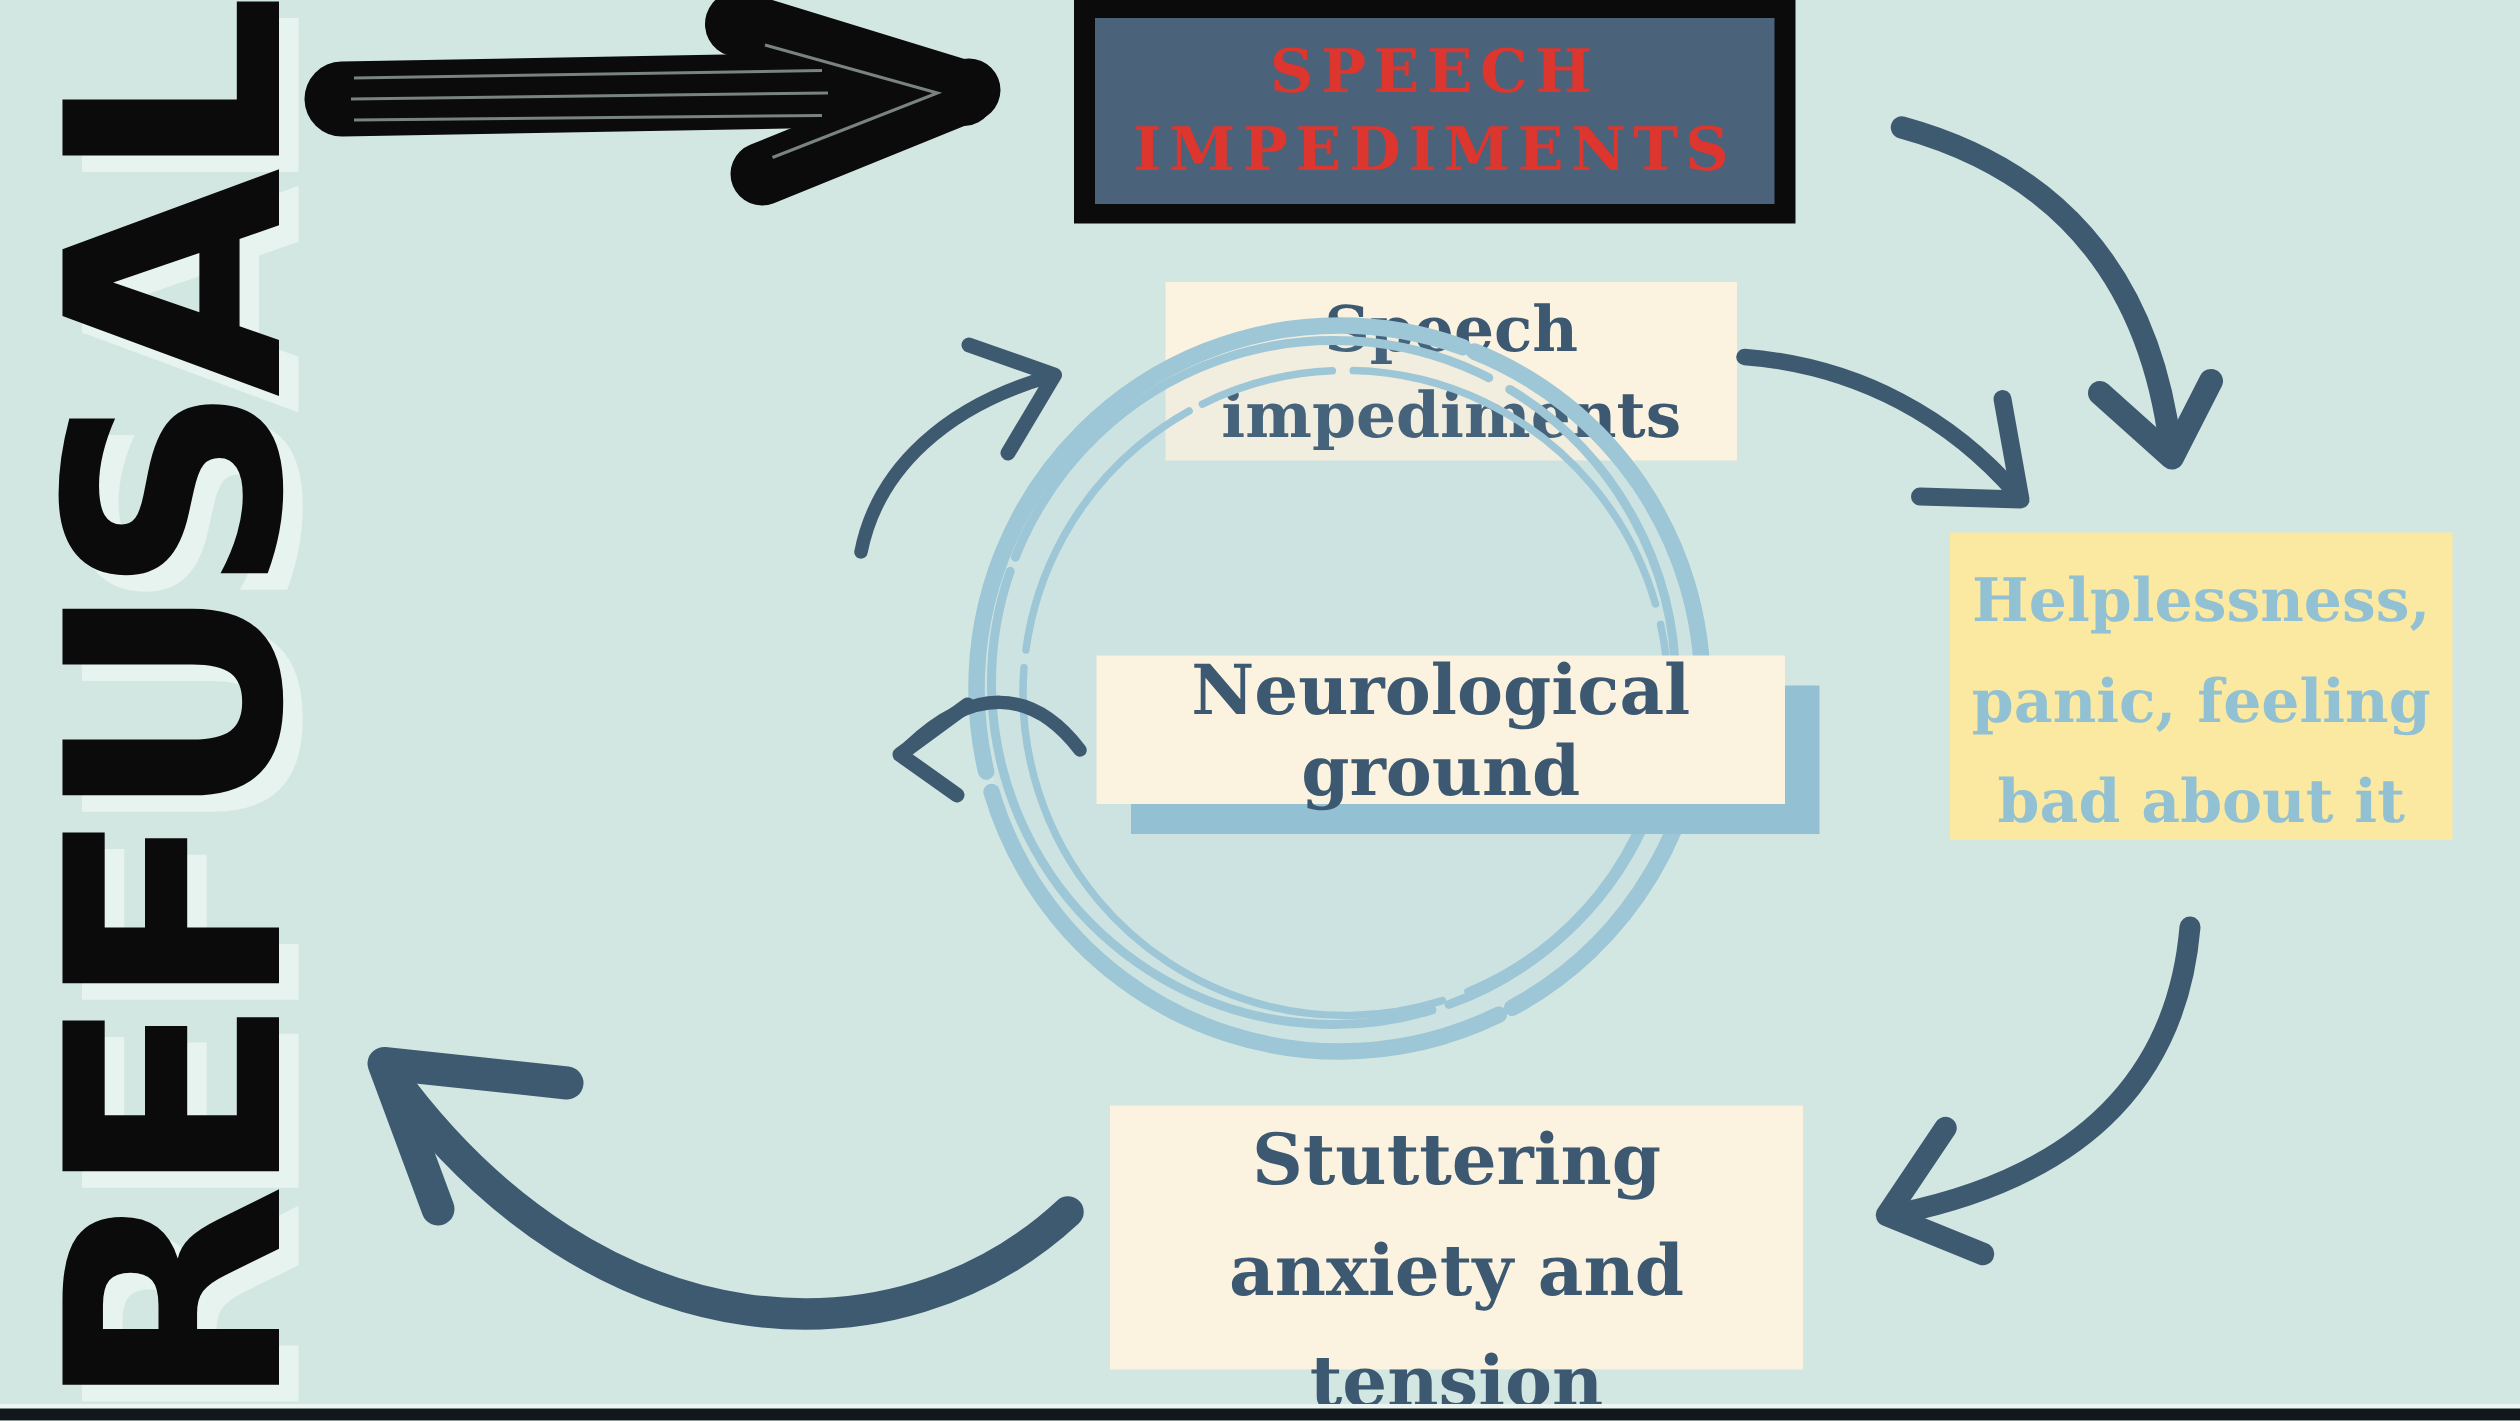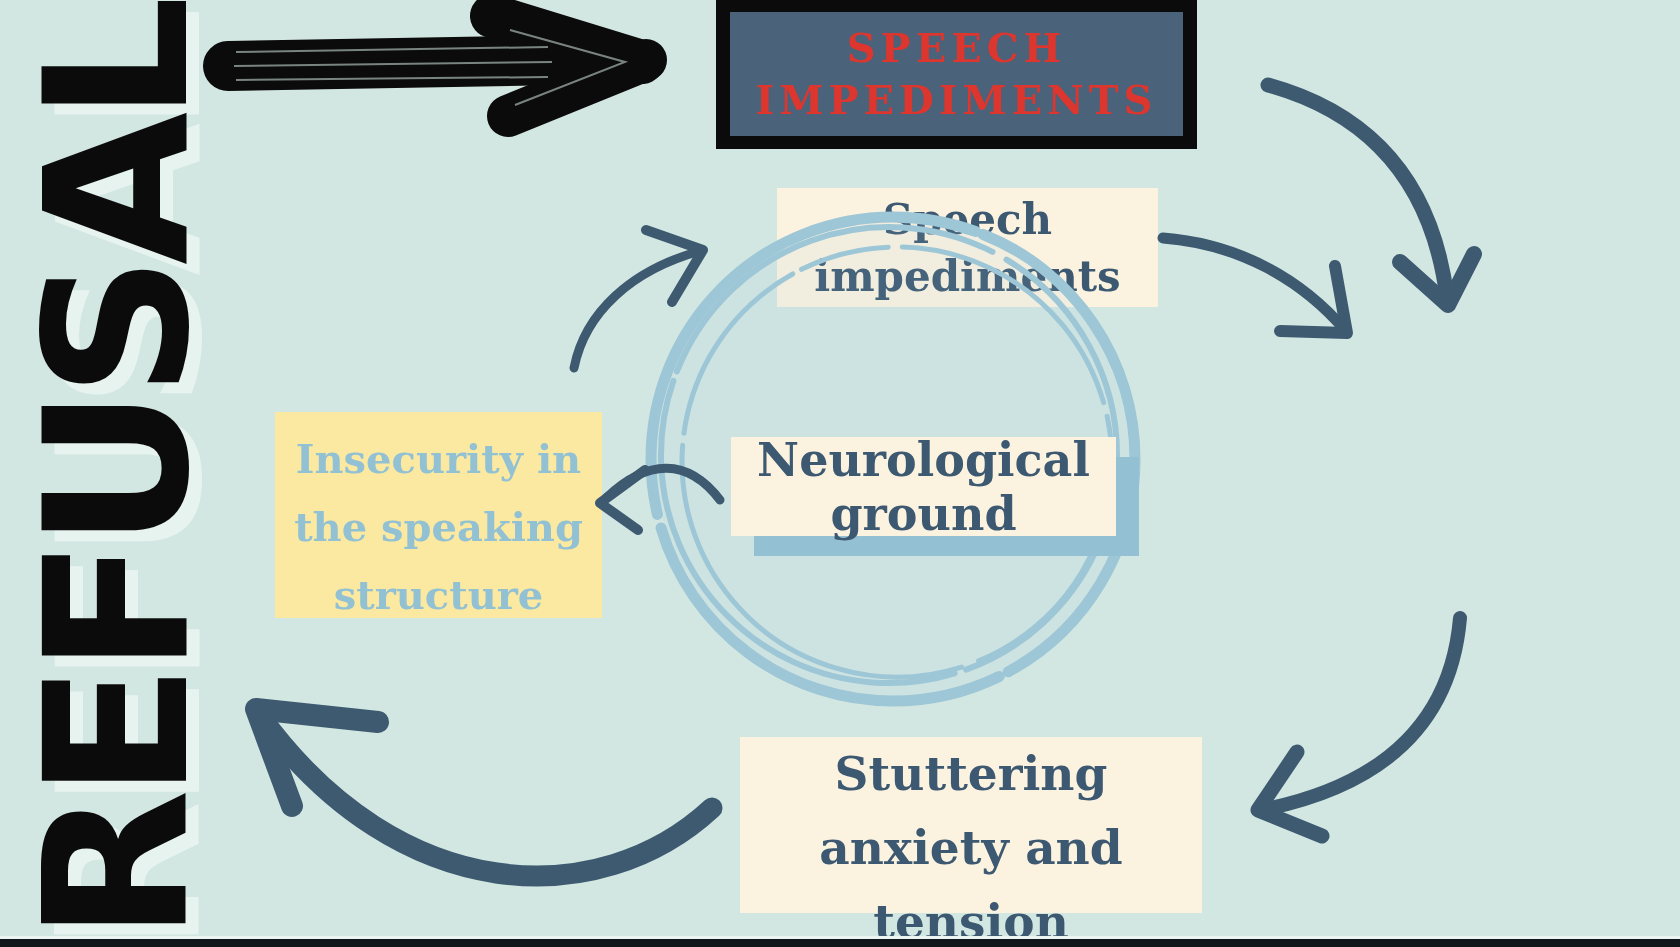--- a/index.html
+++ b/index.html
@@ -39,21 +39,21 @@
     position:absolute;box-sizing:border-box;text-align:center;
     font-weight:bold;
   }
   .cream{background:#fbf2e0;color:#3c5971;}
   .yellow{background:#fce9a1;color:#92c1d3;}
   .node-speech{
     left:777px;top:188px;width:381px;height:119px;z-index:1;
     font-size:42px;line-height:57px;padding-top:3px;
   }
   .node-neuro{
-    left:731px;top:437px;width:385px;height:99px;z-index:3;
+    left:731px;top:437px;width:459px;height:99px;z-index:3;
     font-size:46px;display:flex;align-items:center;justify-content:center;
     box-shadow:23px 20px 0 #93c0d2;
   }
   .node-insecurity{
     left:275px;top:412px;width:327px;height:206px;z-index:3;
     font-size:40px;line-height:68px;padding-top:13px;
   }
   .node-helpless{
     left:1300px;top:355px;width:335px;height:205px;z-index:3;
     font-size:40px;line-height:67px;padding-top:12px;
@@ -87,24 +87,24 @@
       <circle cx="893" cy="459" r="242" stroke-width="11" stroke-dasharray="260 10 420 14 520 8 300 12"></circle>
       <circle cx="889" cy="455" r="228" stroke-width="6" stroke-dasharray="180 12 500 10 380 16 240 8" transform="rotate(25 889 455)"></circle>
       <circle cx="897" cy="462" r="215" stroke-width="5" stroke-dasharray="90 14 300 18 420 12 200 10" transform="rotate(-40 897 462)"></circle>
     </g>
   </svg>
 
   <div class="node cream node-neuro">
     <span>Neurological ground</span>
   </div>
 
-  <div class="node yellow node-insecurity">
-    <span>Insecurity in the speaking structure</span>
+
+  <div class="node yellow node-helpless">
+    <span>Helplessness, panic, feeling bad about it</span>
   </div>
-
 
   <div class="node cream node-stutter">
     <span>Stuttering anxiety and tension</span>
   </div>
 
   <div class="title-banner">
     <div class="title-inner">
       <div class="title-text">SPEECH IMPEDIMENTS</div>
     </div>
   </div>

